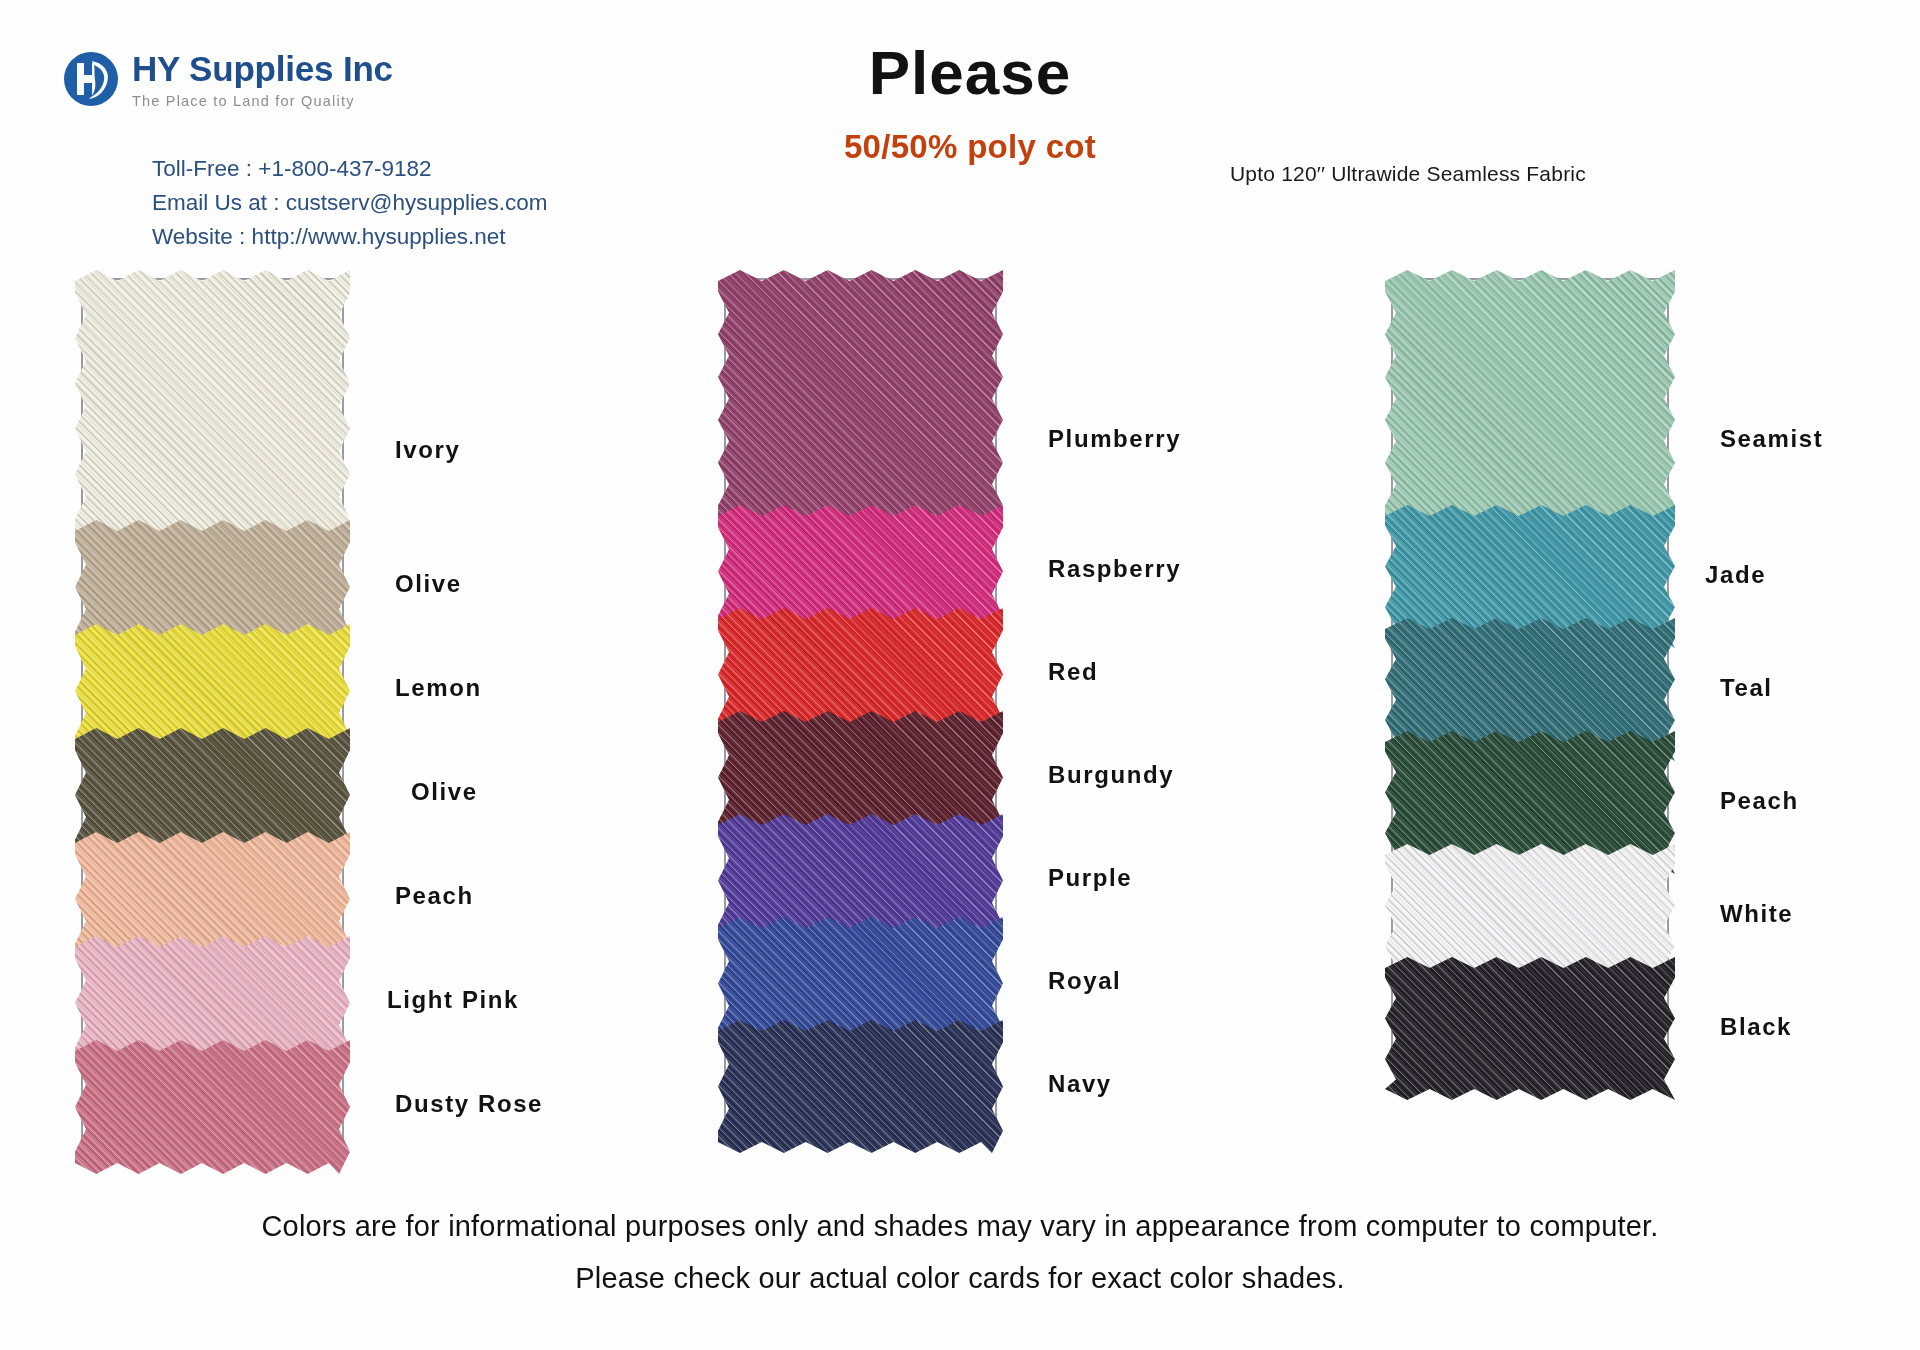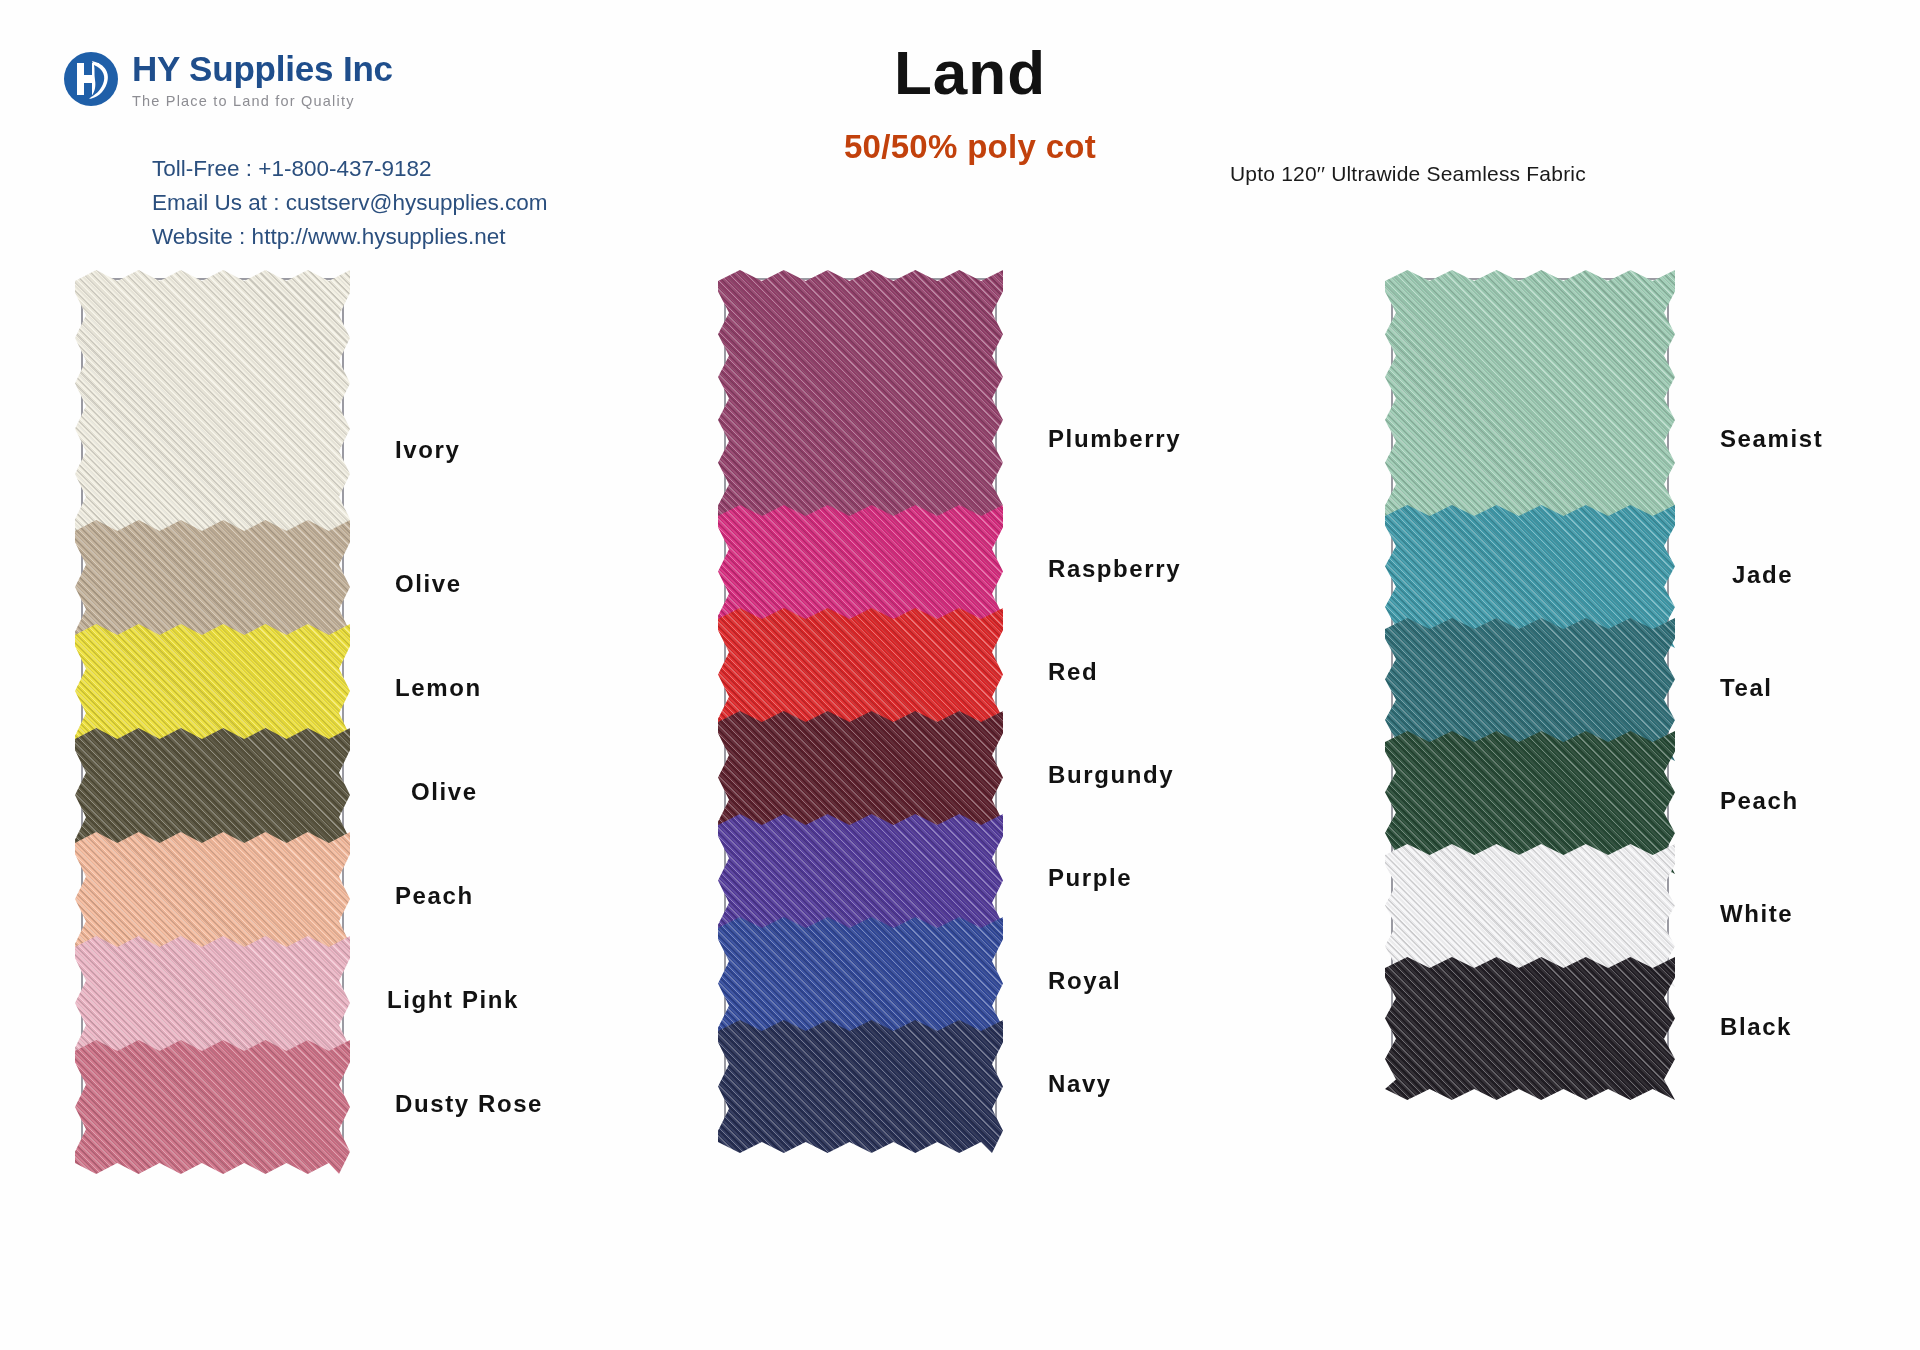--- a/index.html
+++ b/index.html
@@ -190,21 +190,21 @@
       </div>
     </div>
 
     <div id="contact-lines">
       <div>Toll-Free : +1-800-437-9182</div>
       <div>Email Us at : custserv@hysupplies.com</div>
       <div>Website : http://www.hysupplies.net</div>
     </div>
 
     <div id="title-block">
-      <div id="fabric-title">Land</div>
+      <div id="fabric-title">Please</div>
       <div id="fabric-subtitle">50/50% poly cot</div>
     </div>
 
     <div id="width-note">Upto 120′′ Ultrawide Seamless Fabric</div>
   </div>
 
   <div id="columns">
       <div class="column col0">
         <div class="stack-wrap">
           <div class="stack-frame" style="left: 6px; top: 8px; width: 263px; height: 862px;"></div>
@@ -292,23 +292,27 @@
               <div class="swatch" style="height: 143px; background-color: rgb(39, 75, 54); clip-path: polygon(0px 11px, 22.3px 0px, 44.6px 11px, 66.9px 0px, 89.2px 11px, 111.5px 0px, 133.8px 11px, 156.2px 0px, 178.5px 11px, 200.8px 0px, 223.1px 11px, 245.4px 0px, 267.7px 11px, 290px 0px, 290px 20.4px, 279px 40.9px, 290px 61.3px, 279px 81.7px, 290px 102.1px, 279px 122.6px, 290px 143px, 267.7px 132px, 245.4px 143px, 223.1px 132px, 200.8px 143px, 178.5px 132px, 156.2px 143px, 133.8px 132px, 111.5px 143px, 89.2px 132px, 66.9px 143px, 44.6px 132px, 22.3px 143px, 0px 132px, 11px 122.6px, 0px 102.1px, 11px 81.7px, 0px 61.3px, 11px 40.9px, 0px 20.4px); filter: drop-shadow(rgba(0, 0, 0, 0.28) 0px 1px 1px);"></div>
             </div>
             <div class="swatch-row" style="position: absolute; left: 0px; top: 574px; width: 290px; height: 143px; z-index: 6;">
               <div class="swatch" style="height: 143px; background-color: rgb(246, 246, 248); clip-path: polygon(0px 11px, 22.3px 0px, 44.6px 11px, 66.9px 0px, 89.2px 11px, 111.5px 0px, 133.8px 11px, 156.2px 0px, 178.5px 11px, 200.8px 0px, 223.1px 11px, 245.4px 0px, 267.7px 11px, 290px 0px, 290px 20.4px, 279px 40.9px, 290px 61.3px, 279px 81.7px, 290px 102.1px, 279px 122.6px, 290px 143px, 267.7px 132px, 245.4px 143px, 223.1px 132px, 200.8px 143px, 178.5px 132px, 156.2px 143px, 133.8px 132px, 111.5px 143px, 89.2px 132px, 66.9px 143px, 44.6px 132px, 22.3px 143px, 0px 132px, 11px 122.6px, 0px 102.1px, 11px 81.7px, 0px 61.3px, 11px 40.9px, 0px 20.4px); filter: drop-shadow(rgba(0, 0, 0, 0.28) 0px 1px 1px);"></div>
             </div>
             <div class="swatch-row" style="position: absolute; left: 0px; top: 687px; width: 290px; height: 143px; z-index: 7;">
               <div class="swatch" style="height: 143px; background-color: rgb(35, 31, 38); clip-path: polygon(0px 11px, 22.3px 0px, 44.6px 11px, 66.9px 0px, 89.2px 11px, 111.5px 0px, 133.8px 11px, 156.2px 0px, 178.5px 11px, 200.8px 0px, 223.1px 11px, 245.4px 0px, 267.7px 11px, 290px 0px, 290px 20.4px, 279px 40.9px, 290px 61.3px, 279px 81.7px, 290px 102.1px, 279px 122.6px, 290px 143px, 267.7px 132px, 245.4px 143px, 223.1px 132px, 200.8px 143px, 178.5px 132px, 156.2px 143px, 133.8px 132px, 111.5px 143px, 89.2px 132px, 66.9px 143px, 44.6px 132px, 22.3px 143px, 0px 132px, 11px 122.6px, 0px 102.1px, 11px 81.7px, 0px 61.3px, 11px 40.9px, 0px 20.4px); filter: drop-shadow(rgba(0, 0, 0, 0.28) 0px 1px 1px);"></div>
             </div>
           </div>
           <div class="label" style="left: 335px; top: 155.2px;">Seamist</div>
-          <div class="label" style="left: 347px; top: 291.06px;">Jade</div>
+          <div class="label" style="left: 320px; top: 291.06px;">Jade</div>
           <div class="label" style="left: 335px; top: 404.06px;">Teal</div>
           <div class="label" style="left: 335px; top: 517.06px;">Peach</div>
           <div class="label" style="left: 335px; top: 630.06px;">White</div>
           <div class="label" style="left: 335px; top: 743.06px;">Black</div>
         </div>
       </div>
     </div>
 
+  <div id="footer">
+    <div>Colors are for informational purposes only and shades may vary in appearance from computer to computer.</div>
+    <div>Please check our actual color cards for exact color shades.</div>
+  </div>
 
 </div>
 
 </body></html>

